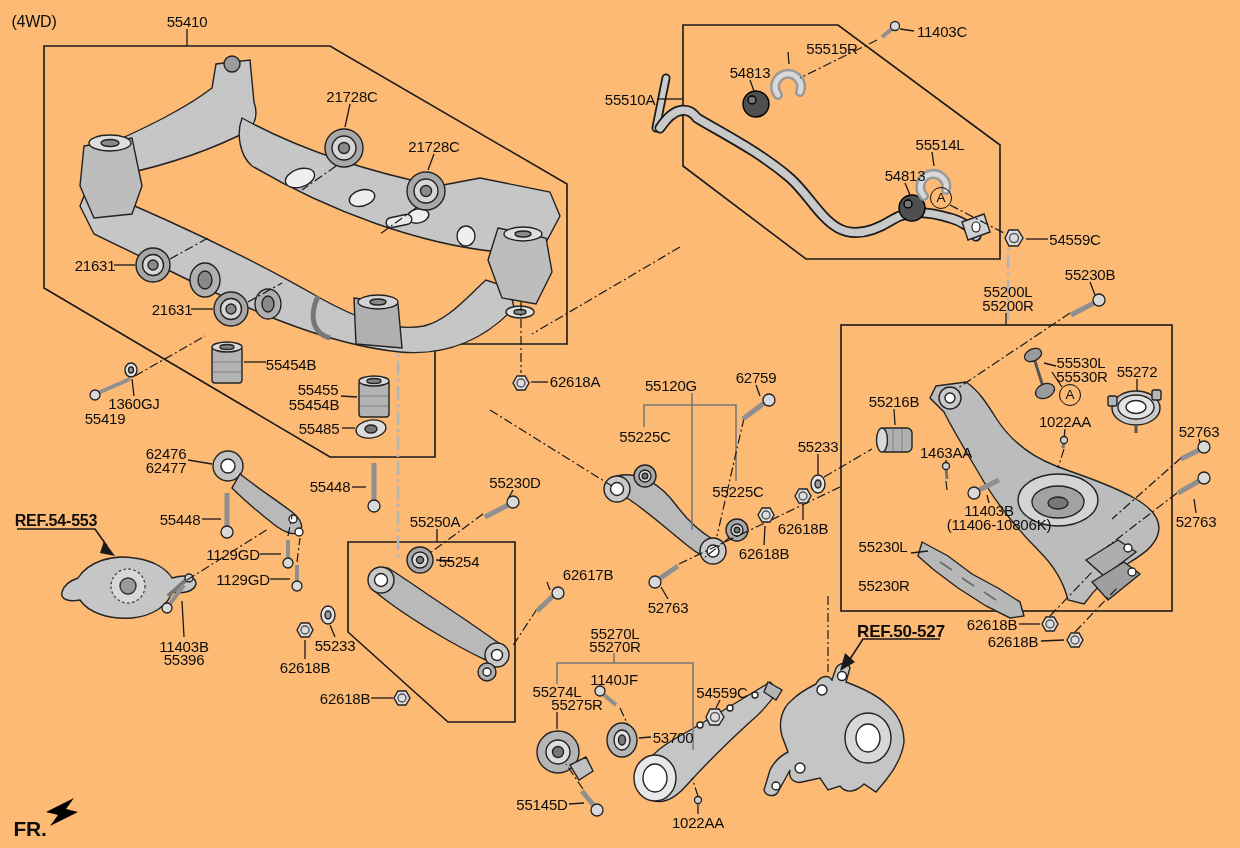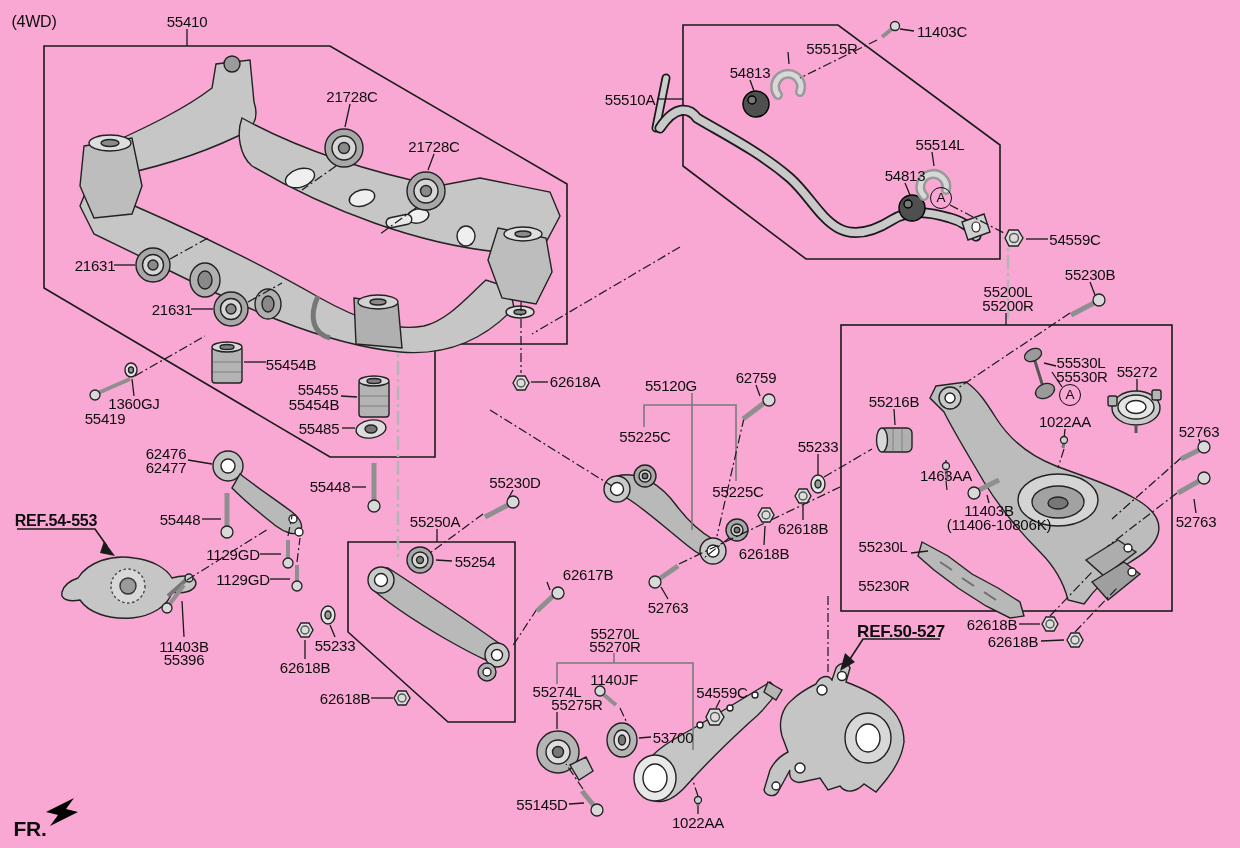--- a/index.html
+++ b/index.html
@@ -1,16 +1,16 @@
 <!DOCTYPE html>
 <html><head>
 <meta charset="utf-8">
 <style>
   html,body{margin:0;padding:0;background:#fff;}
-  .stage{position:relative;width:1240px;height:848px;background:#f9a8d4;
+  .stage{position:relative;width:1240px;height:848px;background:#fdba74;
          font-family:"Liberation Sans",sans-serif;overflow:hidden;}
   .stage svg{position:absolute;left:0;top:0;}
   #labels{position:absolute;left:0;top:0;width:100%;height:100%;}
   .lbl{position:absolute;transform:translate(-50%,-50%);font-size:15px;color:#0d0d0d;
        white-space:nowrap;letter-spacing:-0.2px;line-height:1;}
   .lbl.b{font-weight:bold;}
   .lbl.marker{border:1.7px solid #0d0d0d;border-radius:50%;width:20px;height:20px;
        display:flex;align-items:center;justify-content:center;font-size:13.5px;}
 </style>
 </head>
@@ -486,21 +486,21 @@
       <div class="lbl" style="left: 180px; top: 519px;">55448</div>
       <div class="lbl" style="left: 233px; top: 554px;">1129GD</div>
       <div class="lbl" style="left: 243px; top: 579px;">1129GD</div>
       <div class="lbl b" style="left: 56px; top: 521px; font-size: 16px;">REF.54-553</div>
       <div class="lbl" style="left: 184px; top: 646px;">11403B</div>
       <div class="lbl" style="left: 184px; top: 659px;">55396</div>
       <div class="lbl" style="left: 335px; top: 645px;">55233</div>
       <div class="lbl" style="left: 305px; top: 667px;">62618B</div>
       <div class="lbl" style="left: 345px; top: 698px;">62618B</div>
       <div class="lbl" style="left: 435px; top: 521px;">55250A</div>
-      <div class="lbl" style="left: 475px; top: 561px;">55254</div>
+      <div class="lbl" style="left: 459px; top: 561px;">55254</div>
       <div class="lbl" style="left: 515px; top: 482px;">55230D</div>
       <div class="lbl" style="left: 547px; top: 574px; margin-left: 41px;">62617B</div>
       <div class="lbl" style="left: 575px; top: 381px;">62618A</div>
       <div class="lbl" style="left: 671px; top: 385px;">55120G</div>
       <div class="lbl" style="left: 645px; top: 436px;">55225C</div>
       <div class="lbl" style="left: 738px; top: 491px;">55225C</div>
       <div class="lbl" style="left: 756px; top: 377px;">62759</div>
       <div class="lbl" style="left: 818px; top: 446px;">55233</div>
       <div class="lbl" style="left: 803px; top: 528px;">62618B</div>
       <div class="lbl" style="left: 764px; top: 553px;">62618B</div>
@@ -513,21 +513,21 @@
       <div class="lbl" style="left: 905px; top: 175px;">54813</div>
       <div class="lbl" style="left: 1075px; top: 239px;">54559C</div>
       <div class="lbl" style="left: 1090px; top: 274px;">55230B</div>
       <div class="lbl" style="left: 1008px; top: 291px;">55200L</div>
       <div class="lbl" style="left: 1008px; top: 305px;">55200R</div>
       <div class="lbl" style="left: 1081px; top: 362px;">55530L</div>
       <div class="lbl" style="left: 1082px; top: 376px;">55530R</div>
       <div class="lbl" style="left: 1137px; top: 371px;">55272</div>
       <div class="lbl" style="left: 1065px; top: 421px;">1022AA</div>
       <div class="lbl" style="left: 894px; top: 401px;">55216B</div>
-      <div class="lbl" style="left: 946px; top: 475px;">1463AA</div>
+      <div class="lbl" style="left: 946px; top: 452px;">1463AA</div>
       <div class="lbl" style="left: 989px; top: 510px;">11403B</div>
       <div class="lbl" style="left: 999px; top: 524px;">(11406-10806K)</div>
       <div class="lbl" style="left: 1199px; top: 431px;">52763</div>
       <div class="lbl" style="left: 1196px; top: 521px;">52763</div>
       <div class="lbl" style="left: 883px; top: 546px;">55230L</div>
       <div class="lbl" style="left: 884px; top: 560px; margin-top: 25px;">55230R</div>
       <div class="lbl" style="left: 992px; top: 624px;">62618B</div>
       <div class="lbl" style="left: 1013px; top: 641px;">62618B</div>
       <div class="lbl b" style="left: 901px; top: 631px; font-size: 17px;">REF.50-527</div>
       <div class="lbl" style="left: 615px; top: 633px;">55270L</div>

